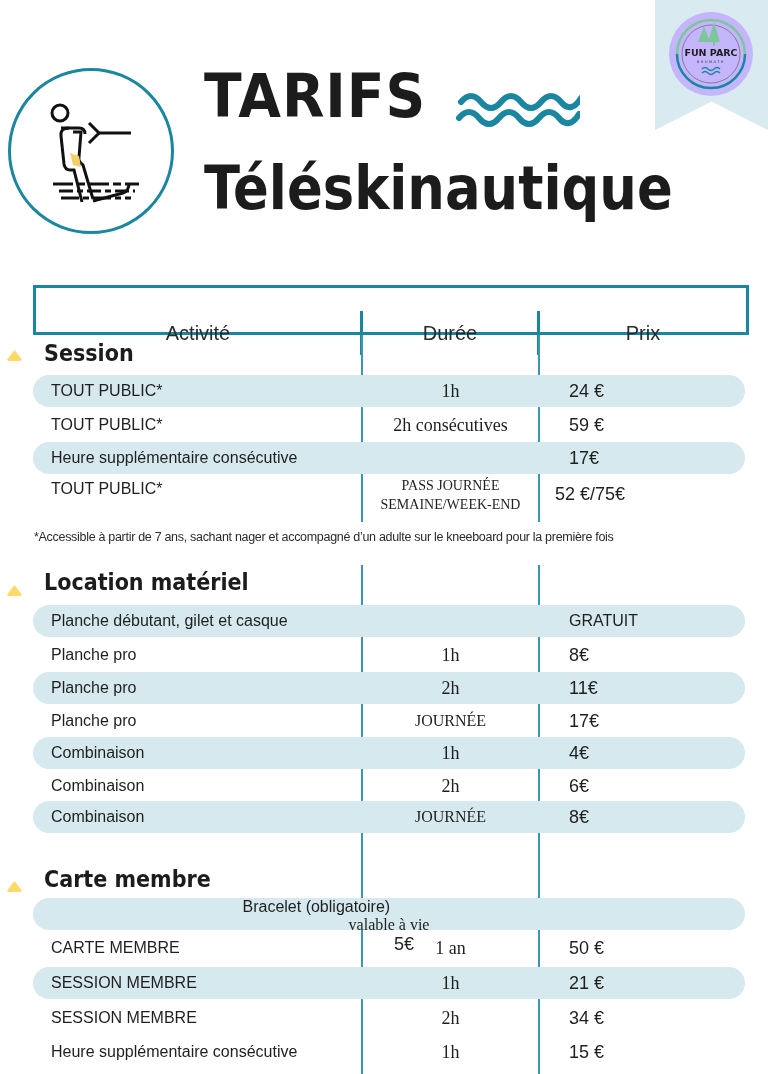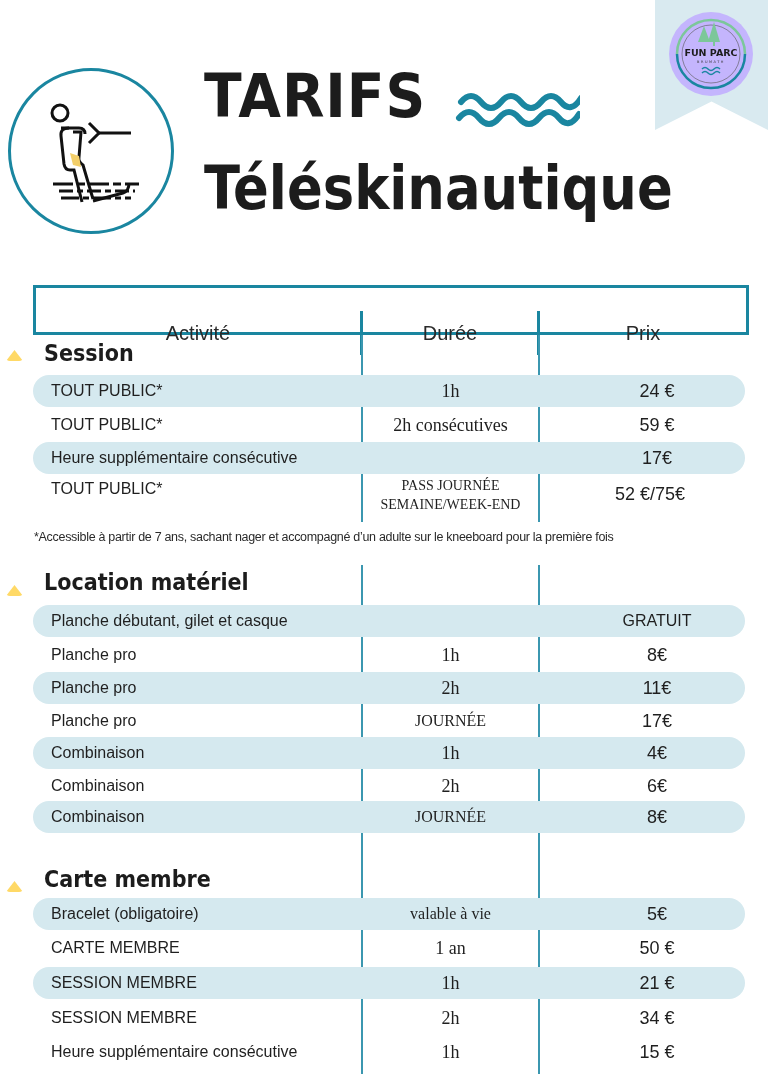--- a/index.html
+++ b/index.html
@@ -39,21 +39,21 @@
   .section-title { position: absolute; left: 44px; font-family: "DejaVu Sans", sans-serif; font-weight: bold; font-size: 23px;
                    color: #1c1c1c; transform: scaleX(0.9); transform-origin: left; }
   .bullet { position: absolute; left: 6px; width: 17px; height: 11px; background: #ffd966;
             clip-path: polygon(50% 0, 100% 100%, 0 100%); border-radius: 4px; }
 
   
   .row { position: absolute; left: 33px; width: 712px; height: 32px; display: flex; align-items: center; }
   .row.band { background: #d5e9ef; border-radius: 16px; }
   .row .c-act { width: 329px; padding-left: 18px; font-size: 16px; color: #1f1f1f; white-space: nowrap; }
   .row .c-dur { width: 177px; text-align: center; font-size: 18px; color: #1f1f1f; white-space: nowrap; font-family: Liberation Serif, serif; }
-  .row .c-prix { flex: 1; text-align: center; font-size: 18px; color: #1f1f1f; padding-left: 30px; }
+  .row .c-prix { flex: 1; font-size: 18px; color: #1f1f1f; padding-left: 30px; }
   .row .c-dur.small { font-size: 14px; line-height: 19px; }
 
   .footnote { position: absolute; left: 34px; top: 530px; font-size: 12.5px; color: #2a2a2a; letter-spacing: -0.3px; white-space: nowrap; }
 </style>
 </head>
 <body>
 
 <div class="ribbon"></div>
 <div class="logo">
   <svg viewBox="0 0 84 84">
@@ -168,21 +168,21 @@
 </div>
 <div class="row band" style="top:801px;">
   <div class="c-act">Combinaison</div>
   <div class="c-dur" style="font-size:16px;">JOURNÉE</div>
   <div class="c-prix">8€</div>
 </div>
 
 <div class="bullet" style="top:881px;"></div>
 <div class="section-title" style="top:866px;">Carte membre</div>
 
-<div class="row band" style="top:898px;">
+<div class="row band" style="top:898px;flex-direction:column;">
   <div class="c-act">Bracelet (obligatoire)</div>
   <div class="c-dur" style="font-size:16px;">valable à vie</div>
   <div class="c-prix">5€</div>
 </div>
 <div class="row" style="top:932px;">
   <div class="c-act">CARTE MEMBRE</div>
   <div class="c-dur">1 an</div>
   <div class="c-prix">50 €</div>
 </div>
 <div class="row band" style="top:967px;">

